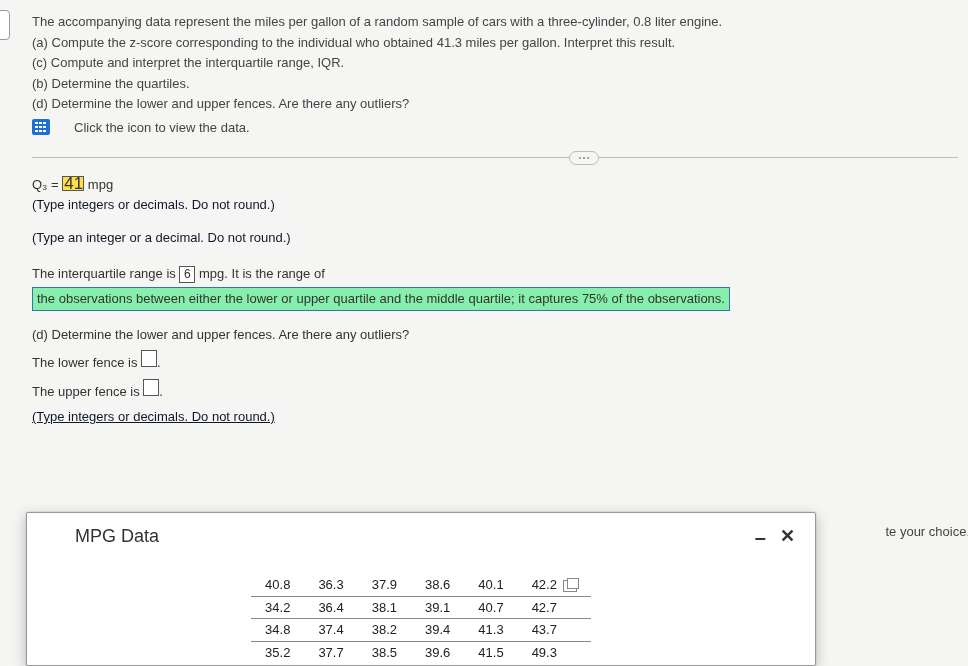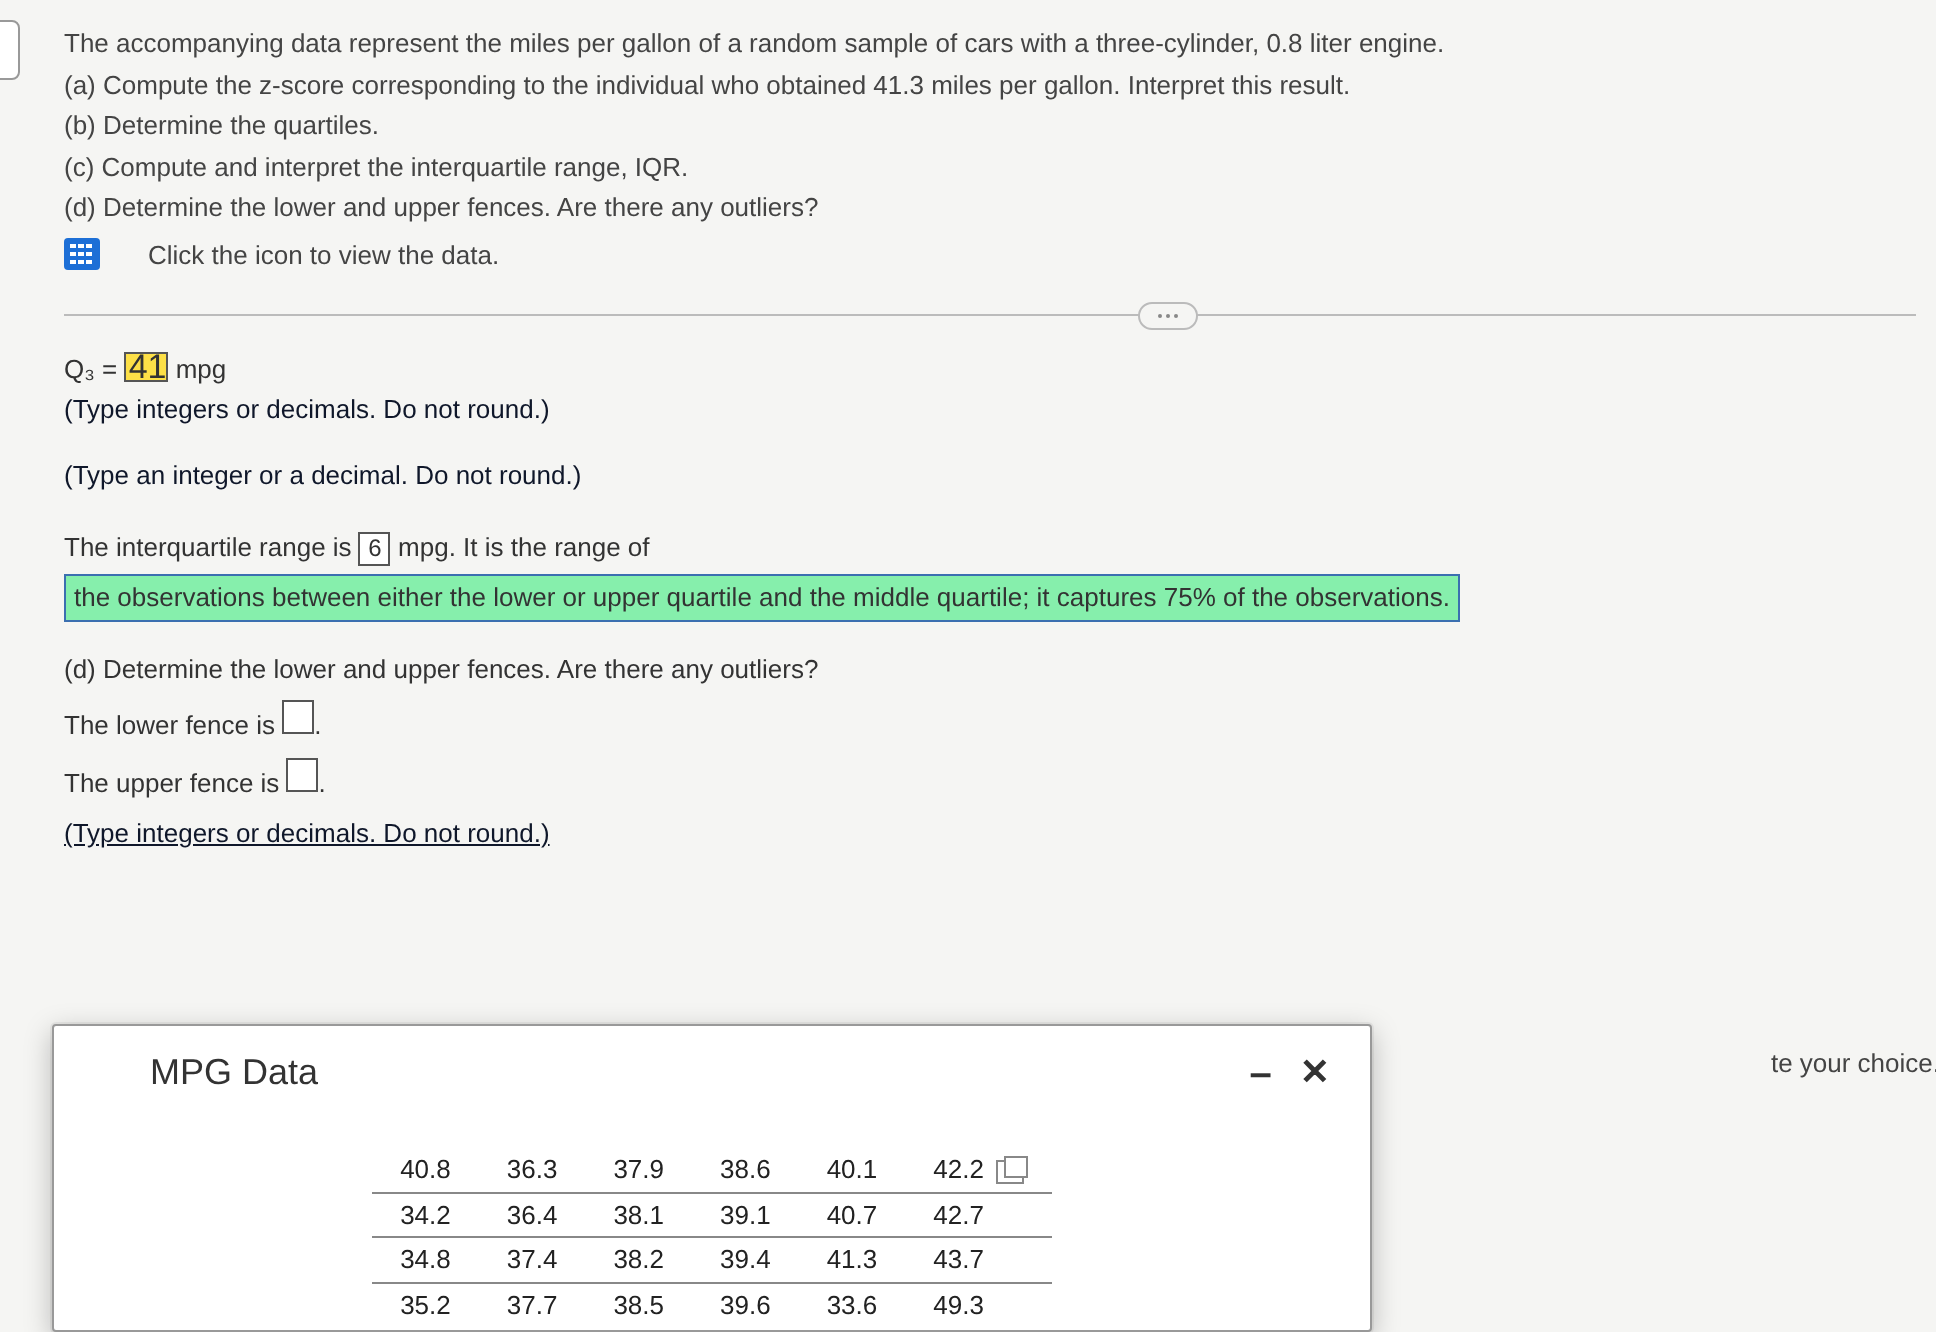--- a/index.html
+++ b/index.html
@@ -102,21 +102,21 @@
     margin-top: 4px;
   }
   .fence-lines div { margin-top: 6px; }
   .underline { text-decoration: underline; }
 
   
   .modal {
     position: absolute;
     left: 26px;
     top: 512px;
-    width: 660px;
+    width: 790px;
     height: 154px;
     background: #fff;
     border: 1px solid #999;
     box-shadow: 0 4px 14px rgba(0,0,0,0.25), 0 0 0 1px rgba(0,0,0,0.05);
     border-radius: 2px;
   }
   .modal-head {
     display: flex;
     align-items: center;
     justify-content: space-between;
@@ -174,22 +174,22 @@
 </head>
 <body>
 
 <div class="left-tab"></div>
 
 <div class="content">
 
   <div class="intro">
     <div>The accompanying data represent the miles per gallon of a random sample of cars with a three-cylinder, 0.8 liter engine.</div>
     <div class="sub">(a) Compute the z-score corresponding to the individual who obtained 41.3 miles per gallon. Interpret this result.</div>
+    <div class="sub">(c) Compute and interpret the interquartile range, IQR.</div>
     <div class="sub">(b) Determine the quartiles.</div>
-    <div class="sub">(c) Compute and interpret the interquartile range, IQR.</div>
     <div class="sub">(d) Determine the lower and upper fences. Are there any outliers?</div>
     <div class="icon-row">
       <span class="data-icon">
         <svg viewBox="0 0 12 10">
             <g fill="#fff">
               <rect x="0" y="0" width="3" height="2"></rect>
               <rect x="4" y="0" width="3" height="2"></rect>
               <rect x="8" y="0" width="3" height="2"></rect>
               <rect x="0" y="4" width="3" height="2"></rect>
               <rect x="4" y="4" width="3" height="2"></rect>
@@ -273,21 +273,21 @@
         <td>38.2</td>
         <td>39.4</td>
         <td>41.3</td>
         <td>43.7</td>
       </tr>
       <tr>
         <td>35.2</td>
         <td>37.7</td>
         <td>38.5</td>
         <td>39.6</td>
-        <td>33.6</td>
+        <td>41.5</td>
         <td>49.3</td>
       </tr>
     </tbody>
       </table>
   </div>
 </div>
 
 <div class="right-clip">te your choice.</div>
 
 </body></html>

